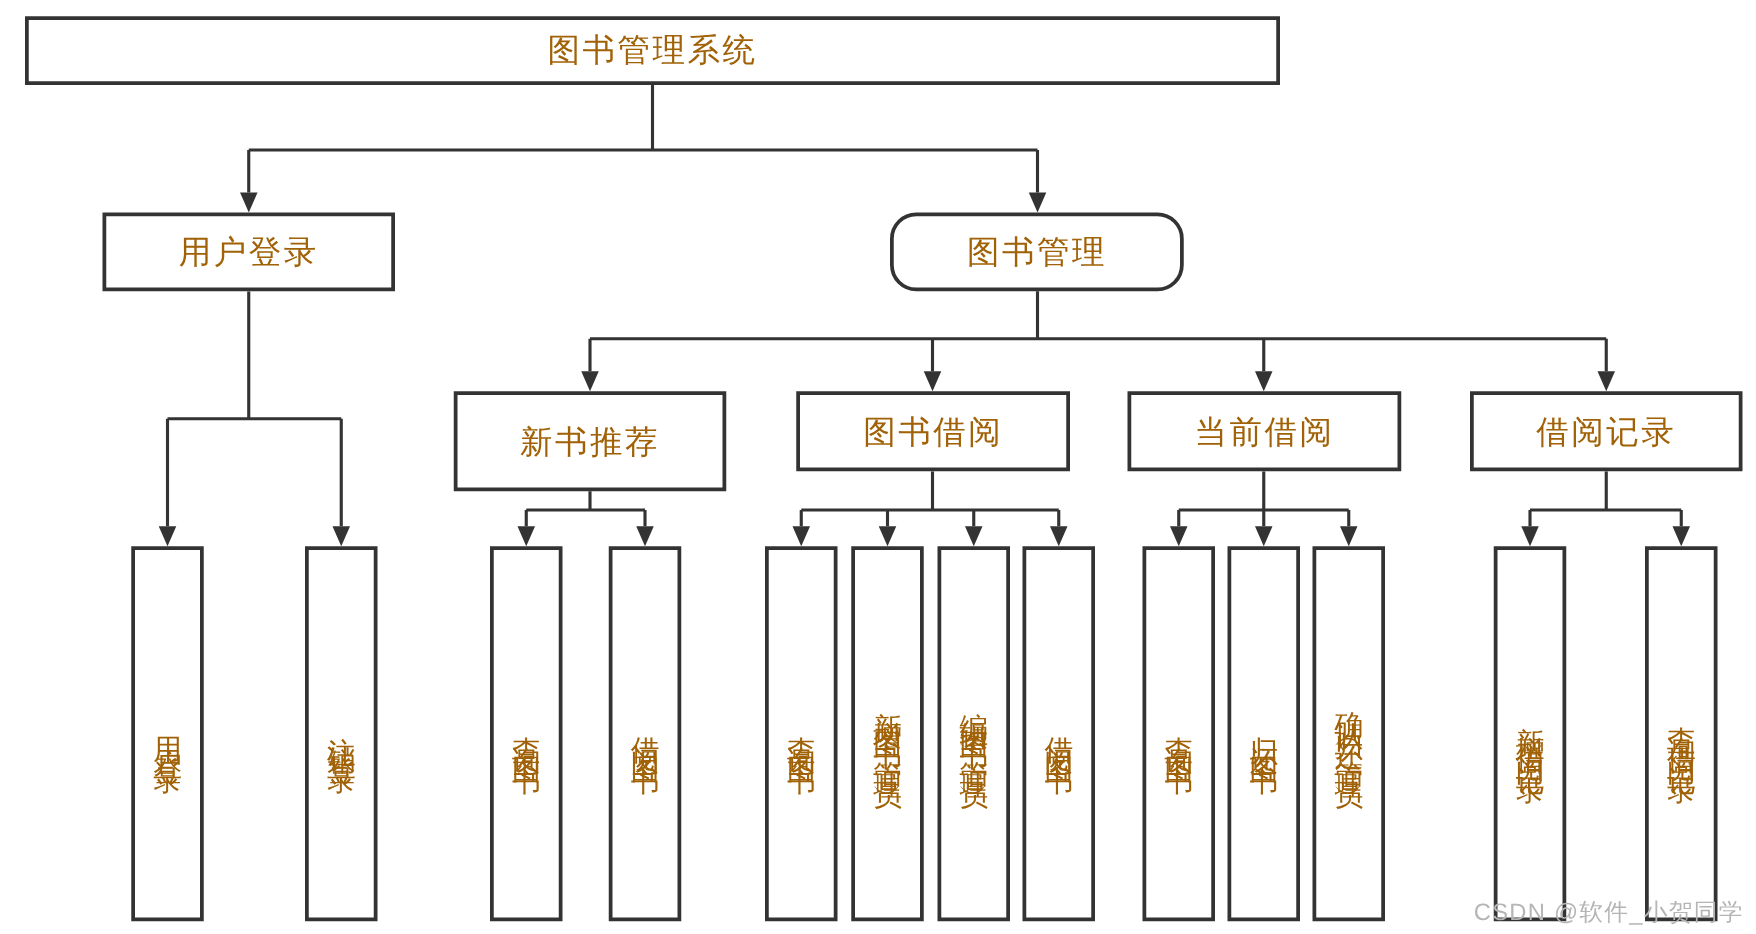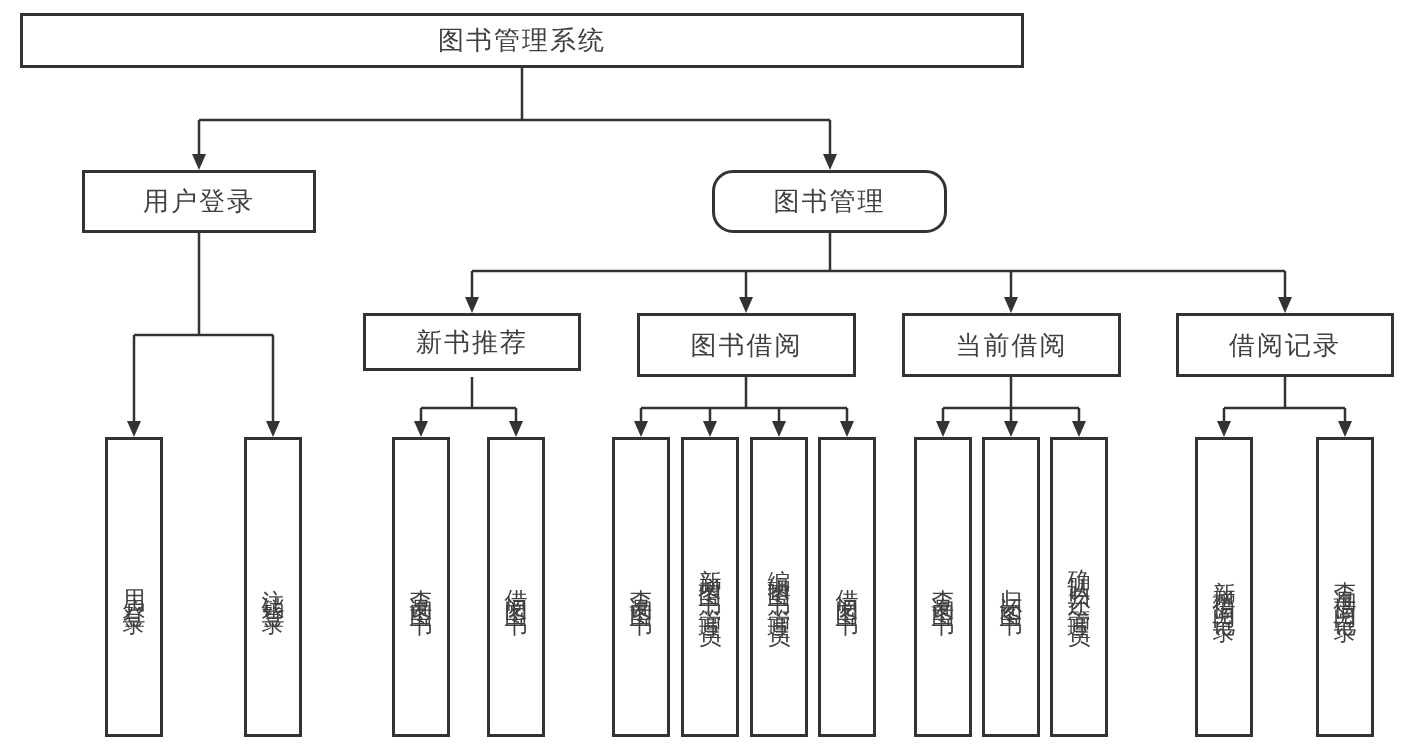--- a/index.html
+++ b/index.html
@@ -14,21 +14,21 @@
   .connectors {
     position: absolute;
     left: 0; top: 0;
     width: 1405px; height: 747px;
   }
   .box {
     position: absolute;
     box-sizing: border-box;
     border: 3px solid #333333;
     background: #ffffff;
-    color: #404040;
+    color: #a16207;
     display: flex;
     align-items: center;
     justify-content: center;
     text-align: center;
   }
   .h {
     font-size: 26px;
     letter-spacing: 2px;
     white-space: nowrap;
   }
@@ -111,21 +111,21 @@
       <polygon points="1217,421 1231,421 1224,437"></polygon>
       <polygon points="1338,421 1352,421 1345,437"></polygon>
     </g>
   </svg>
 
   <div class="box h" style="left:20px; top:13px; width:1004px; height:55px;">图书管理系统</div>
 
   <div class="box h" style="left:82px; top:170px; width:234px; height:63px;">用户登录</div>
   <div class="box h" style="left:712px; top:170px; width:235px; height:63px;border-radius:21px;">图书管理</div>
 
-  <div class="box h" style="left:363px; top:313px; width:218px; height:58px;">新书推荐</div>
+  <div class="box h" style="left:363px; top:313px; width:218px; height:80px;">新书推荐</div>
   <div class="box h" style="left:902px; top:313px; width:219px; height:64px;">当前借阅</div>
   <div class="box h" style="left:637px; top:313px; width:219px; height:64px;">图书借阅</div>
   <div class="box h" style="left:1176px; top:313px; width:218px; height:64px;">借阅记录</div>
 
   <div class="box v" style="left:105px; top:437px; width:58px; height:300px;">用户登录</div>
   <div class="box v" style="left:244px; top:437px; width:58px; height:300px;">注销登录</div>
 
   <div class="box v" style="left:392px; top:437px; width:58px; height:300px;">查询图书</div>
   <div class="box v" style="left:487px; top:437px; width:58px; height:300px;">借阅图书</div>
 
@@ -134,14 +134,15 @@
   <div class="box v" style="left:750px; top:437px; width:58px; height:300px;">编辑图书（管理员）</div>
   <div class="box v" style="left:818px; top:437px; width:58px; height:300px;">借阅图书</div>
 
   <div class="box v" style="left:914px; top:437px; width:58px; height:300px;">查询图书</div>
   <div class="box v" style="left:982px; top:437px; width:58px; height:300px;">归还图书</div>
   <div class="box v" style="left:1050px; top:437px; width:58px; height:300px;">确认归还（管理员）</div>
 
   <div class="box v" style="left:1195px; top:437px; width:58px; height:300px;">新增借阅记录</div>
   <div class="box v" style="left:1316px; top:437px; width:58px; height:300px;">查询借阅记录</div>
 
+  <div class="watermark">CSDN @软件_小贺同学</div>
 
 </div>
 
 </body></html>

